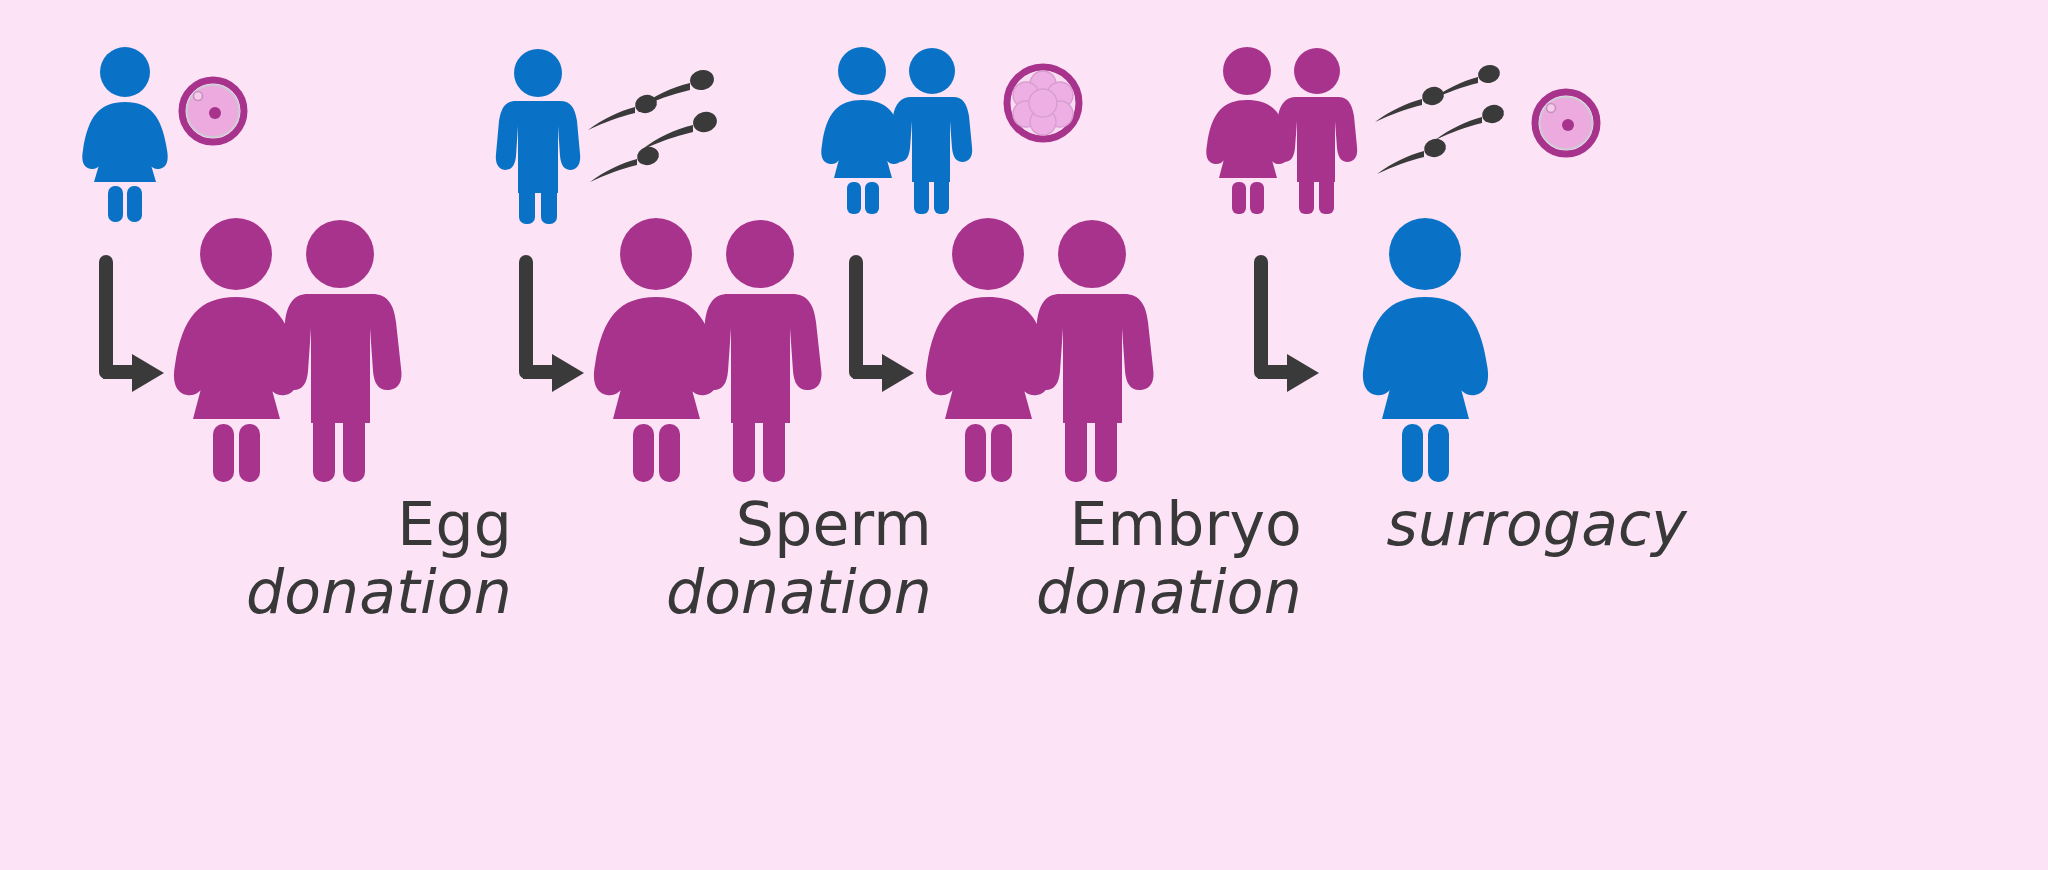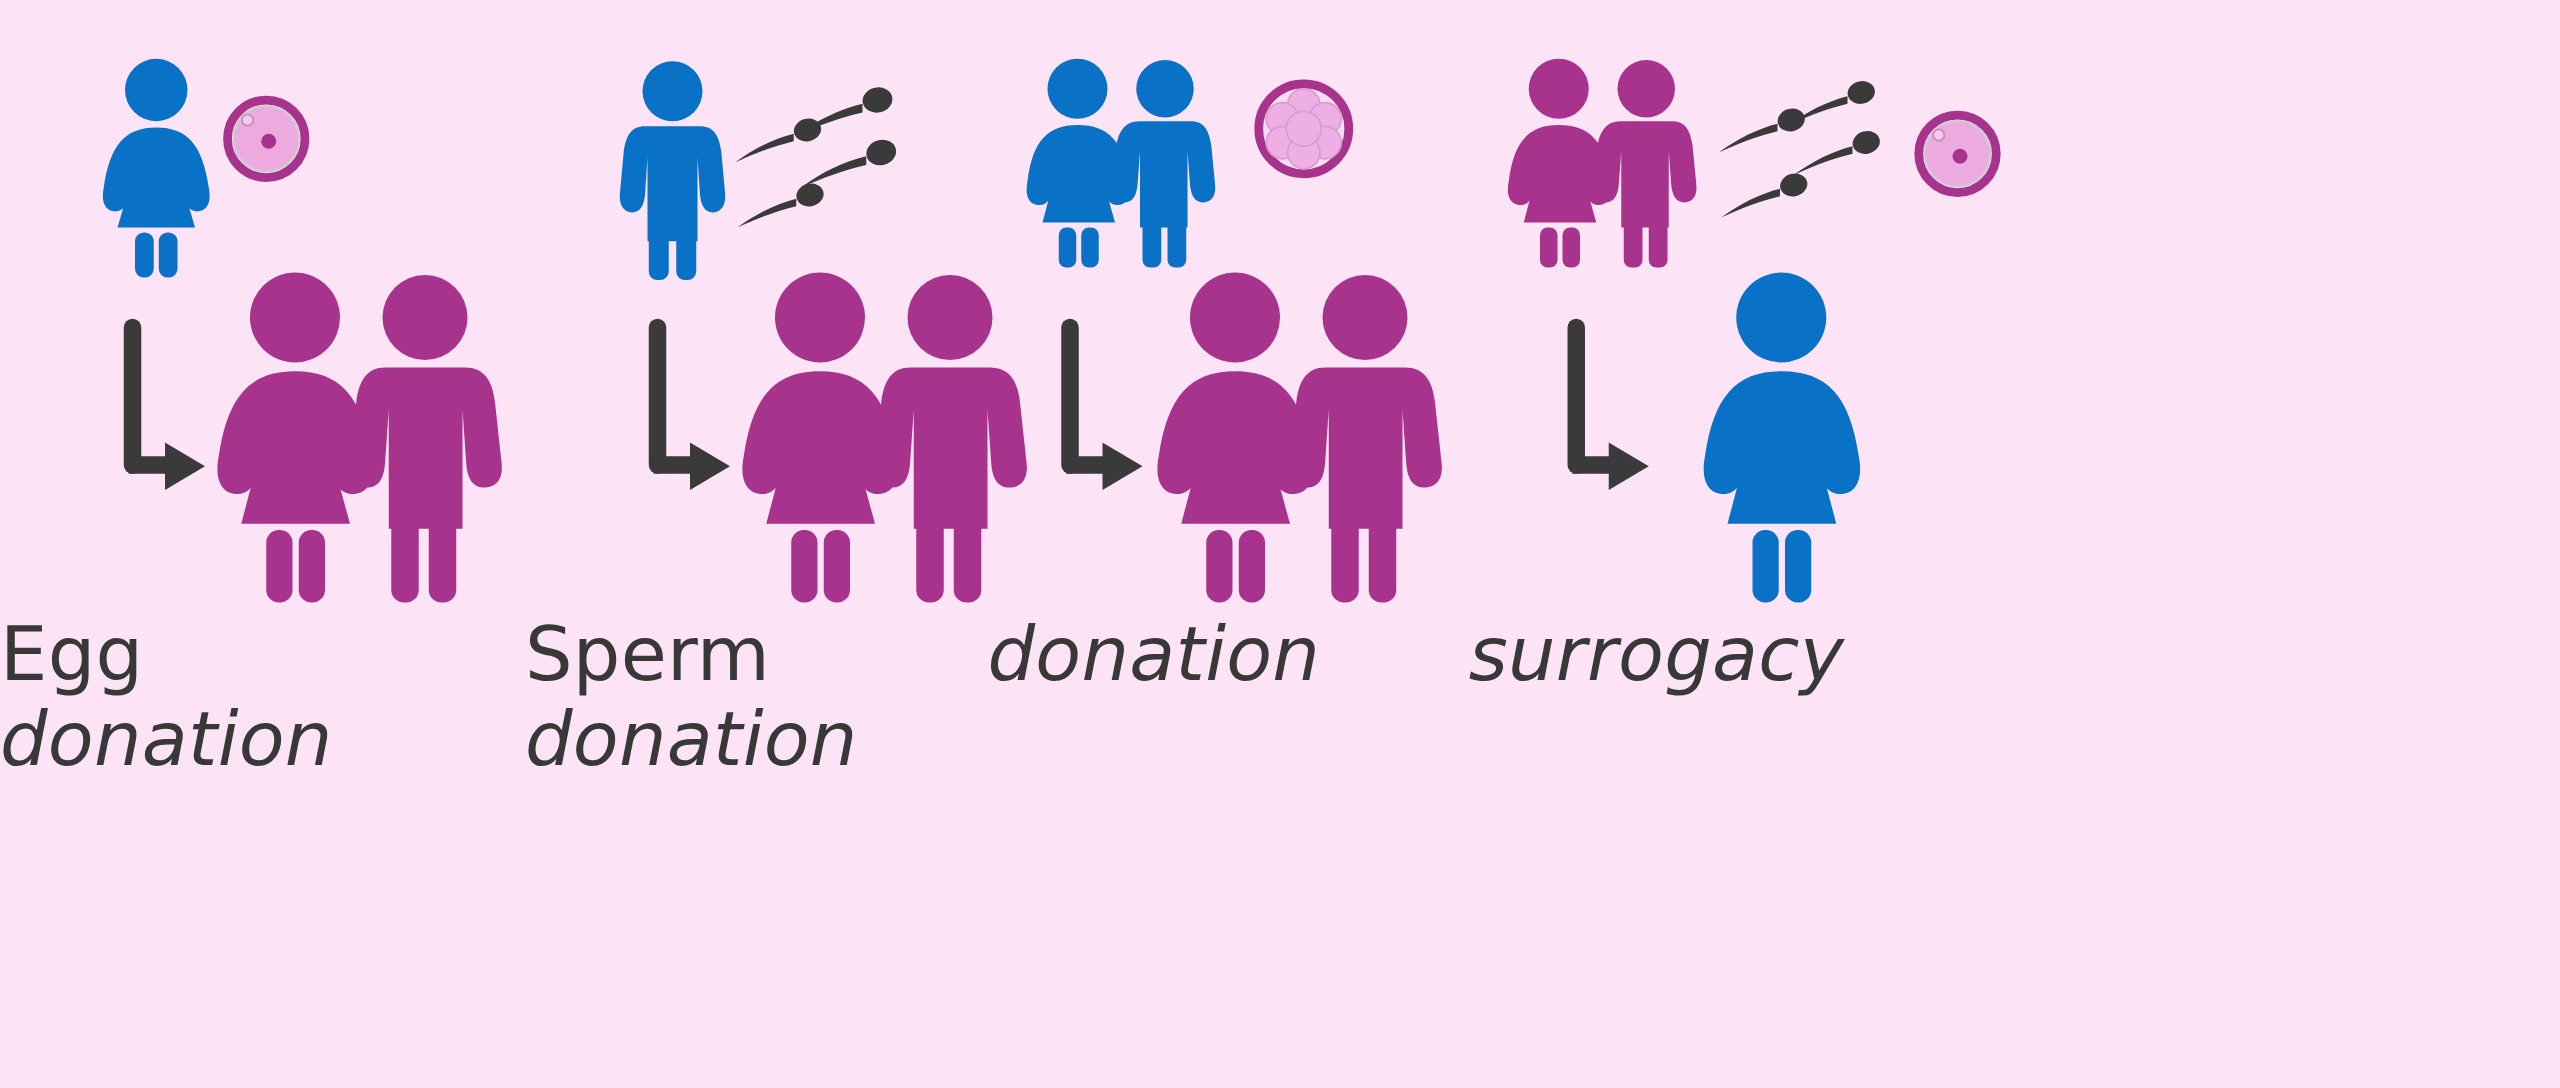--- a/index.html
+++ b/index.html
@@ -41,21 +41,21 @@
     top: 218px;
     left: 0;
     width: 512px;
     height: 270px;
   }
   .caption {
     position: absolute;
     top: 490px;
     left: 0;
     width: 512px;
-    text-align: left;
+    text-align: right;
     color: #383838;
     font-size: 60px;
     line-height: 68px;
     font-weight: 400;
     letter-spacing: 0.2px;
   }
   .caption .l2 { display: block; font-style: italic; }
 
   svg { display: block; overflow: visible; }
   .svg-abs { position: absolute; }
@@ -221,20 +221,21 @@
         <g>
           <circle cx="172" cy="36" r="34" fill="#a8338c"></circle>
           <path d="M140 76 L204 76 C219 76 226 86 228 104 L233 150 C235 163 231 171 221 172 C211 173 206 166 205 153 L202 110 L202 205 L143 205 L143 110 L140 153 C139 166 134 173 124 172 C114 171 110 163 112 150 L117 104 C119 86 126 76 140 76 Z" fill="#a8338c"></path>
           <rect x="145" y="152" width="22" height="112" rx="10" fill="#a8338c"></rect>
           <rect x="175" y="152" width="22" height="112" rx="10" fill="#a8338c"></rect>
         </g>
       </svg>
     </div>
 
     <div class="caption">
+      <span>Embryo</span>
       <span class="l2">donation</span>
     </div>
   </div>
 
   <div class="panel panel-4">
 
     <div class="donor-row">
       <svg class="svg-abs" style="left:30px; top:0px;" width="170" height="165" viewBox="0 0 170 165">
         <g>
           <circle cx="42" cy="25" r="24" fill="#a8338c"></circle>

